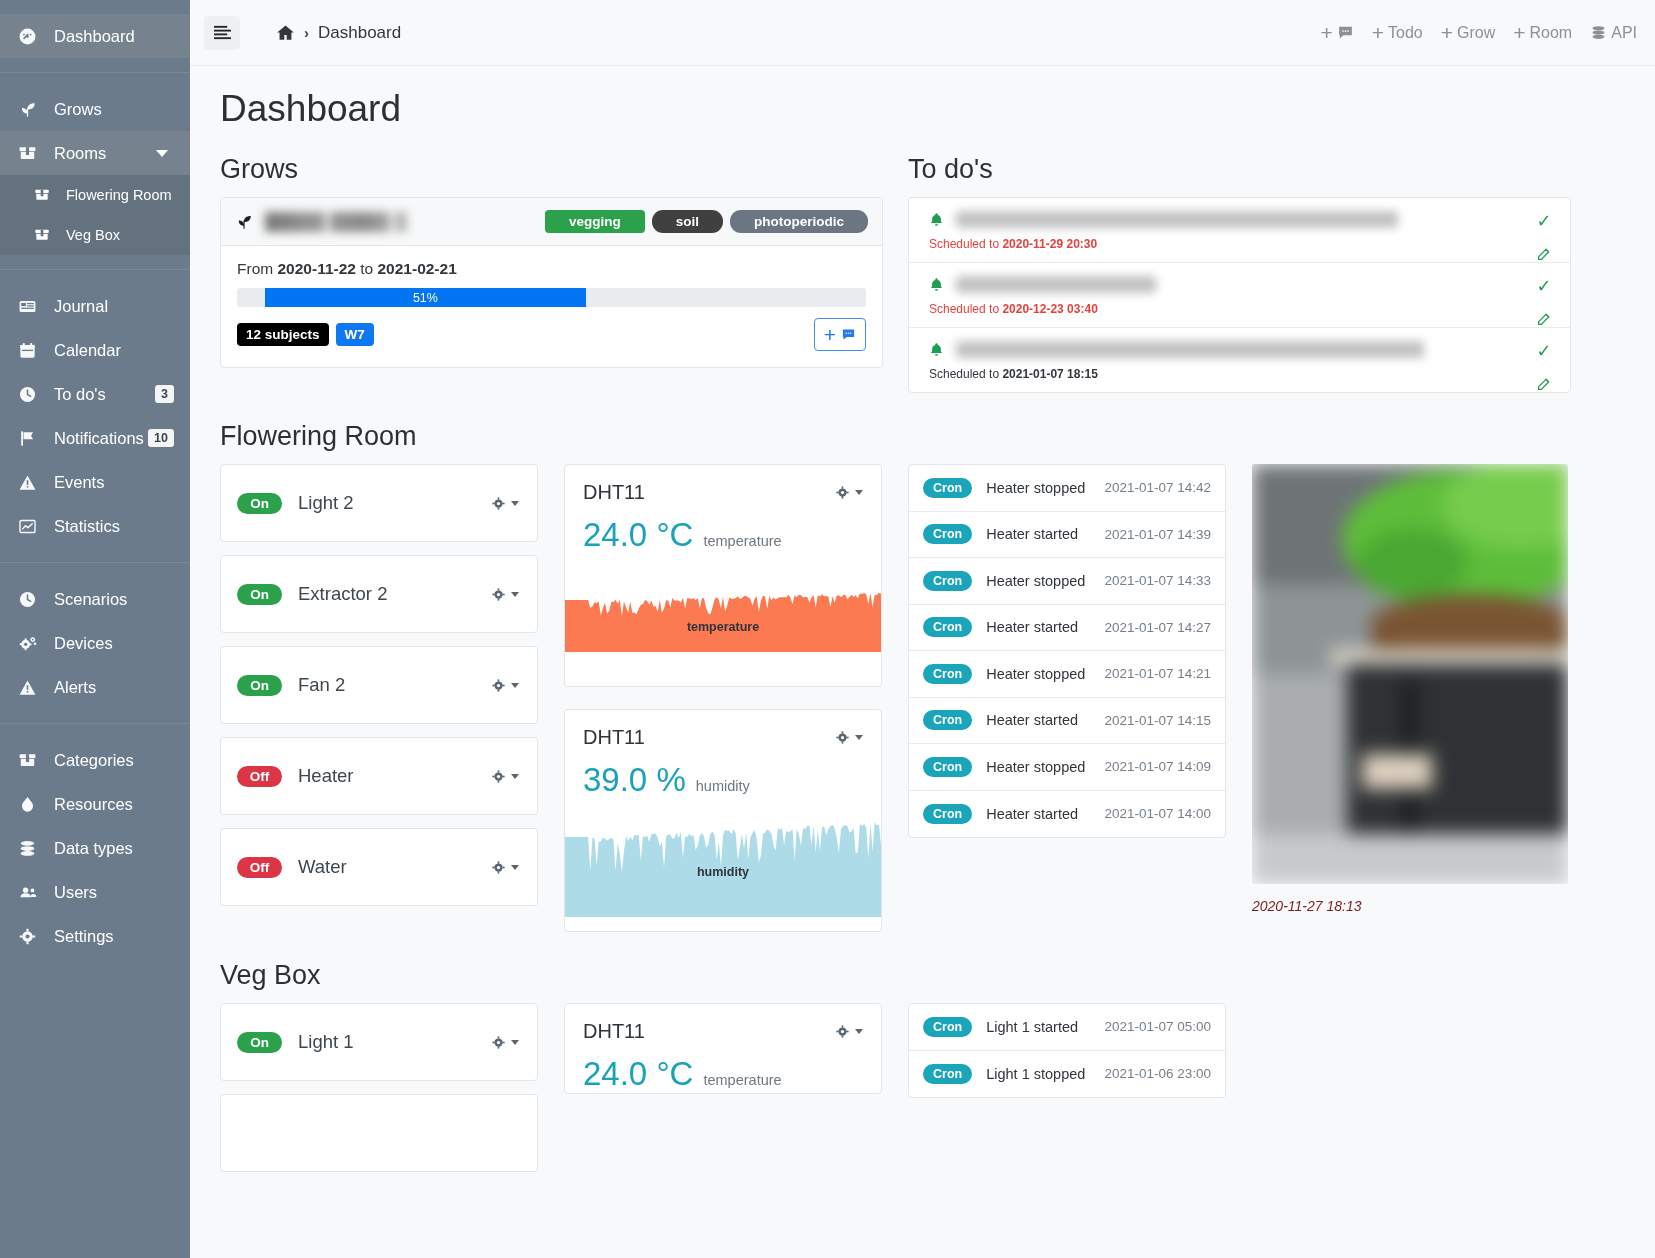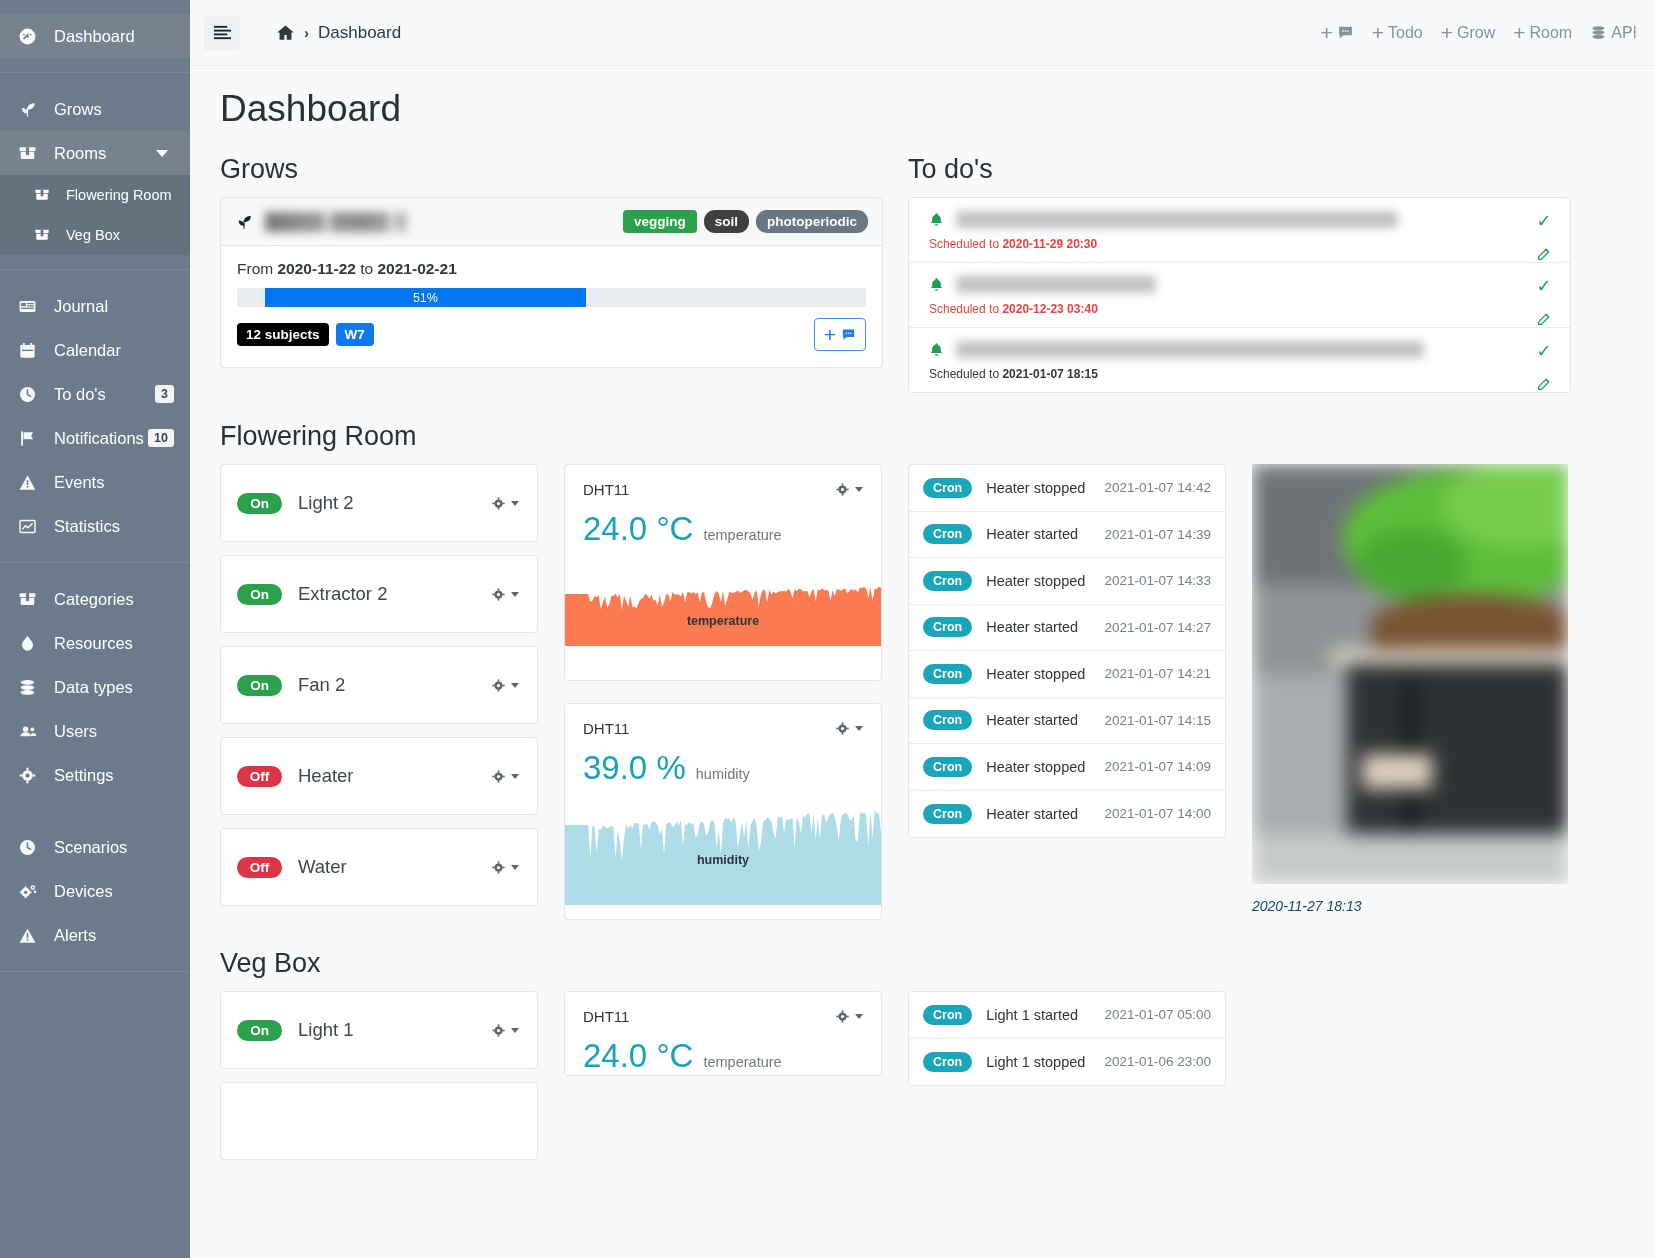--- a/index.html
+++ b/index.html
@@ -93,21 +93,21 @@
     display: flex; align-items: center; padding: 12px 14px;
     background: #f7f8f9; border-bottom: 1px solid #e3e6e8; border-radius: 4px 4px 0 0;
   }
   .grow-name {
     margin-left: 12px; font-size: 17px; color: #3a4046;
     filter: blur(5px); background: linear-gradient(90deg,#777,#999 40%,#8a8a8a 70%,#bbb);
     -webkit-background-clip: text; background-clip: text; color: transparent;
     user-select: none;
   }
   .tags { margin-left: auto; display: flex; gap: 7px; }
-  .tag { font-size: 13.5px; font-weight: 700; color: #fff; border-radius: 11px; padding: 4px 11px; }
+  .tag { font-size: 13.5px; font-weight: 700; color: #fff; border-radius: 11px; padding: 4px 24px; }
   .tag.sq { border-radius: 4px; }
   .grow-body { padding: 14px 16px 16px 16px; }
   .grow-dates { font-size: 15.5px; color: #32383e; margin-bottom: 10px; }
   .grow-dates b { font-weight: 700; }
   .progress-wrap { height: 19px; background: #e9ecef; border-radius: 3px; overflow: hidden; position: relative; }
   .progress-bar { height: 100%; background: #0275f3; display: flex; align-items: center; justify-content: center; }
   .progress-bar span { color: #fff; font-size: 12.5px; }
   .grow-foot { display: flex; align-items: center; margin-top: 11px; }
   .pill { font-size: 13.5px; font-weight: 700; color: #fff; border-radius: 4px; padding: 4px 9px; margin-right: 7px; }
   .add-note-btn {
@@ -143,40 +143,40 @@
     font-size: 13.5px; font-weight: 700; color: #fff; border-radius: 11px;
     padding: 3px 11px; margin-right: 16px; min-width: 45px; text-align: center;
   }
   .dev-name { font-size: 18.5px; color: #3e464e; }
   .gear-drop { margin-left: auto; display: flex; align-items: center; gap: 5px; cursor: pointer; }
   .caret-sm { width:0;height:0;border-left:4.5px solid transparent;border-right:4.5px solid transparent;border-top:5.5px solid #5a6570; }
 
   .sensor-col { width: 318px; display: flex; flex-direction: column; gap: 22px; }
   .sensor-card { background: #fff; border: 1px solid #e3e6e8; border-radius: 4px; padding: 16px 18px 0 18px; }
   .sensor-head { display: flex; align-items: center; }
-  .sensor-title { font-size: 15px; color: #2f353b; }
+  .sensor-title { font-size: 20px; color: #2f353b; }
   .sensor-val { margin: 12px 0 0 0; display: flex; align-items: baseline; }
   .sensor-num { font-size: 33px; color: #19a2b8; font-weight: 400; }
   .sensor-unit { font-size: 14.5px; color: #6f787f; margin-left: 10px; }
   .spark { margin: 20px -18px 0 -18px; height: 78px; position: relative; }
   .spark .lbl { position: absolute; left: 0; right: 0; bottom: 18px; text-align: center; font-size: 12.5px; font-weight: 700; color: #2f353b; }
   .spark-pad { height: 34px; }
 
   .log-col { width: 318px; }
   .log-card { background: #fff; border: 1px solid #e3e6e8; border-radius: 4px; }
   .log-row { display: flex; align-items: center; padding: 0 14px; height: 46.5px; border-bottom: 1px solid #e9ecef; }
   .log-row:last-child { border-bottom: none; }
   .cron { background: #1aa5bb; color: #fff; font-size: 12.5px; font-weight: 700; border-radius: 11px; padding: 3px 10px; margin-right: 14px; }
   .log-msg { font-size: 14.5px; color: #2f353b; }
   .log-time { margin-left: auto; font-size: 13.5px; color: #76808a; }
 
   .photo-col { width: 320px; }
   .photo { width: 316px; height: 420px; border-radius: 2px; overflow: hidden; position: relative; }
   .photo .blurwrap { position: absolute; inset: 0; filter: blur(9px); }
-  .photo-cap { font-size: 14px; font-style: italic; color: #0c4a6e; margin-top: 14px; }
+  .photo-cap { font-size: 14px; font-style: italic; color: #7f1d1d; margin-top: 14px; }
 
   .icheck { color: #1e9e52; font-size: 18px; cursor: pointer; line-height: 1; }
   .iedit { color: #1e9e52; font-size: 15px; cursor: pointer; line-height: 1; }
 </style>
 </head>
 <body>
 
 <div class="app">
 
   <aside class="sidebar">
@@ -301,75 +301,20 @@
         <span class="ico">
           <svg class="i" width="19" height="19" viewBox="0 0 24 24">
               <rect x="2.5" y="4.5" width="19" height="15" rx="1.5" fill="none" stroke="#fff" stroke-width="1.8"></rect>
               <path d="M6 15l3.5-4 3 2.5L18 8.5" stroke="#fff" stroke-width="1.9" fill="none" stroke-linecap="round" stroke-linejoin="round"></path>
             </svg>
         </span>
         <span class="lbl">Statistics</span>
       </div>
     </div>
 
-    <div class="nav-group nobord">
-      <div class="nav-item">
-        <span class="ico">
-          <svg class="i" width="19" height="19" viewBox="0 0 24 24">
-              <rect x="2" y="4" width="20" height="5" rx="1" fill="#fff"></rect>
-              <rect x="3.5" y="10" width="17" height="9" rx="1" fill="#fff"></rect>
-              <rect x="10" y="4" width="4" height="10" fill="#6b7b8c"></rect>
-            </svg>
-        </span>
-        <span class="lbl">Categories</span>
-      </div>
-      <div class="nav-item">
-        <span class="ico">
-          <svg class="i" width="19" height="19" viewBox="0 0 24 24">
-              <path d="M12 2.5c4 5 7 8 7 11.5a7 7 0 01-14 0C5 10.5 8 7.5 12 2.5z" fill="#fff"></path>
-            </svg>
-        </span>
-        <span class="lbl">Resources</span>
-      </div>
-      <div class="nav-item">
-        <span class="ico">
-          <svg class="i" width="19" height="19" viewBox="0 0 24 24">
-              <ellipse cx="12" cy="5.5" rx="8.5" ry="3" fill="#fff"></ellipse>
-              <ellipse cx="12" cy="12" rx="8.5" ry="3" fill="#fff"></ellipse>
-              <ellipse cx="12" cy="18.3" rx="8.5" ry="3" fill="#fff"></ellipse>
-            </svg>
-        </span>
-        <span class="lbl">Data types</span>
-      </div>
-      <div class="nav-item">
-        <span class="ico">
-          <svg class="i" width="20" height="19" viewBox="0 0 24 24">
-              <circle cx="9" cy="9" r="3.4" fill="#fff"></circle>
-              <path d="M2.5 18c0-3.3 2.9-5.2 6.5-5.2s6.5 1.9 6.5 5.2z" fill="#fff"></path>
-              <circle cx="17.6" cy="9.4" r="2.4" fill="#fff"></circle>
-              <path d="M15 17.8c.2-2.6 1.3-4 4-4 2.2 0 3.4 1.3 3.4 4z" fill="#fff"></path>
-            </svg>
-        </span>
-        <span class="lbl">Users</span>
-      </div>
-      <div class="nav-item">
-        <span class="ico">
-          <svg class="i" width="19" height="19" viewBox="0 0 24 24">
-              <circle cx="12" cy="12" r="6.6" fill="#fff"></circle>
-              <circle cx="12" cy="12" r="2.6" fill="#6b7b8c"></circle>
-              <rect x="10.7" y="2.2" width="2.6" height="3.6" fill="#fff"></rect>
-              <rect x="10.7" y="18.2" width="2.6" height="3.6" fill="#fff"></rect>
-              <rect x="2.2" y="10.7" width="3.6" height="2.6" fill="#fff"></rect>
-              <rect x="18.2" y="10.7" width="3.6" height="2.6" fill="#fff"></rect>
-            </svg>
-        </span>
-        <span class="lbl">Settings</span>
-      </div>
-    </div>
-
     <div class="nav-group">
       <div class="nav-item">
         <span class="ico">
           <svg class="i" width="19" height="19" viewBox="0 0 24 24">
               <circle cx="12" cy="12" r="9.5" fill="#fff"></circle>
               <path d="M12 6.5V12l4 2.3" stroke="#6b7b8c" stroke-width="2" fill="none" stroke-linecap="round"></path>
             </svg>
         </span>
         <span class="lbl">Scenarios</span>
       </div>
@@ -391,20 +336,75 @@
       </div>
       <div class="nav-item">
         <span class="ico">
           <svg class="i" width="19" height="19" viewBox="0 0 24 24">
               <path d="M12 3l10 18H2z" fill="#fff"></path>
               <rect x="11" y="9" width="2" height="6" fill="#6b7b8c"></rect>
               <rect x="11" y="16.4" width="2" height="2" fill="#6b7b8c"></rect>
             </svg>
         </span>
         <span class="lbl">Alerts</span>
+      </div>
+    </div>
+
+    <div class="nav-group nobord">
+      <div class="nav-item">
+        <span class="ico">
+          <svg class="i" width="19" height="19" viewBox="0 0 24 24">
+              <rect x="2" y="4" width="20" height="5" rx="1" fill="#fff"></rect>
+              <rect x="3.5" y="10" width="17" height="9" rx="1" fill="#fff"></rect>
+              <rect x="10" y="4" width="4" height="10" fill="#6b7b8c"></rect>
+            </svg>
+        </span>
+        <span class="lbl">Categories</span>
+      </div>
+      <div class="nav-item">
+        <span class="ico">
+          <svg class="i" width="19" height="19" viewBox="0 0 24 24">
+              <path d="M12 2.5c4 5 7 8 7 11.5a7 7 0 01-14 0C5 10.5 8 7.5 12 2.5z" fill="#fff"></path>
+            </svg>
+        </span>
+        <span class="lbl">Resources</span>
+      </div>
+      <div class="nav-item">
+        <span class="ico">
+          <svg class="i" width="19" height="19" viewBox="0 0 24 24">
+              <ellipse cx="12" cy="5.5" rx="8.5" ry="3" fill="#fff"></ellipse>
+              <ellipse cx="12" cy="12" rx="8.5" ry="3" fill="#fff"></ellipse>
+              <ellipse cx="12" cy="18.3" rx="8.5" ry="3" fill="#fff"></ellipse>
+            </svg>
+        </span>
+        <span class="lbl">Data types</span>
+      </div>
+      <div class="nav-item">
+        <span class="ico">
+          <svg class="i" width="20" height="19" viewBox="0 0 24 24">
+              <circle cx="9" cy="9" r="3.4" fill="#fff"></circle>
+              <path d="M2.5 18c0-3.3 2.9-5.2 6.5-5.2s6.5 1.9 6.5 5.2z" fill="#fff"></path>
+              <circle cx="17.6" cy="9.4" r="2.4" fill="#fff"></circle>
+              <path d="M15 17.8c.2-2.6 1.3-4 4-4 2.2 0 3.4 1.3 3.4 4z" fill="#fff"></path>
+            </svg>
+        </span>
+        <span class="lbl">Users</span>
+      </div>
+      <div class="nav-item">
+        <span class="ico">
+          <svg class="i" width="19" height="19" viewBox="0 0 24 24">
+              <circle cx="12" cy="12" r="6.6" fill="#fff"></circle>
+              <circle cx="12" cy="12" r="2.6" fill="#6b7b8c"></circle>
+              <rect x="10.7" y="2.2" width="2.6" height="3.6" fill="#fff"></rect>
+              <rect x="10.7" y="18.2" width="2.6" height="3.6" fill="#fff"></rect>
+              <rect x="2.2" y="10.7" width="3.6" height="2.6" fill="#fff"></rect>
+              <rect x="18.2" y="10.7" width="3.6" height="2.6" fill="#fff"></rect>
+            </svg>
+        </span>
+        <span class="lbl">Settings</span>
       </div>
     </div>
     <div class="sidebar-spacer"></div>
   </aside>
 
   <div class="main">
 
     <div class="topbar">
       <div class="hamburger">
         <svg class="i" width="17" height="15" viewBox="0 0 18 14">

